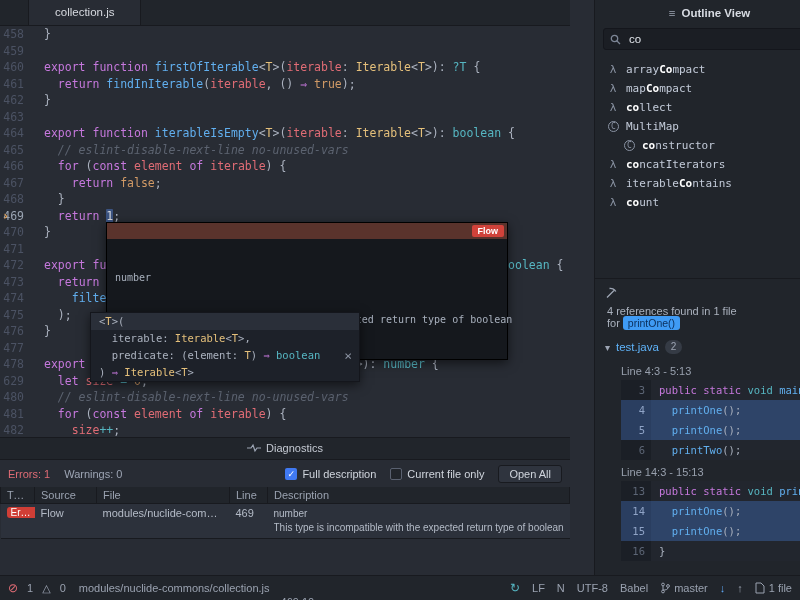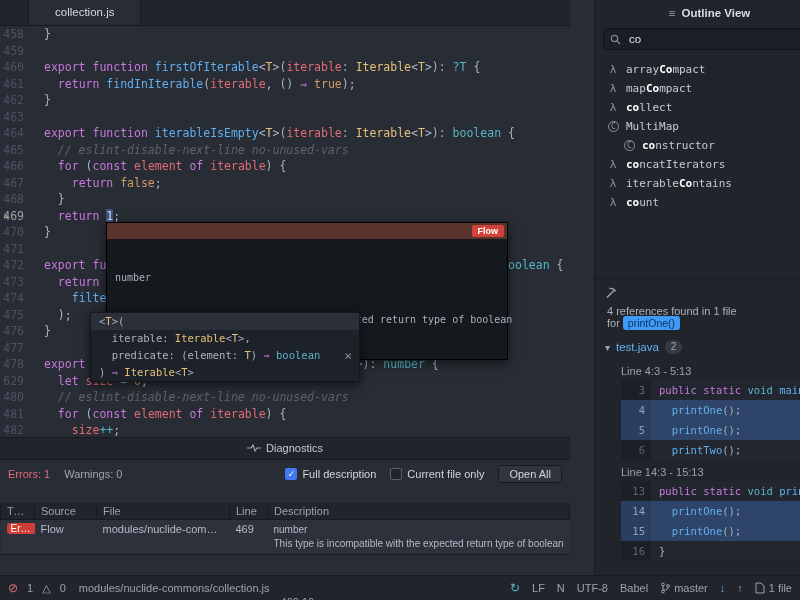--- a/index.html
+++ b/index.html
@@ -60,21 +60,21 @@
   .diag-header svg{vertical-align:-1px;margin-right:5px;}
   .diag-toolbar{height:27px;display:flex;align-items:center;gap:14px;padding:0 8px;font-size:11px;}
   .err-label{color:#e06c75;} .warn-label{color:#9da5b4;}
   .flex-sp{flex:1;}
   .cb{display:flex;align-items:center;gap:5px;color:#d0d5dd;cursor:pointer;}
   .box{width:12px;height:12px;border-radius:2px;box-sizing:border-box;display:inline-block;}
   .box.checked{background:#4079f2;color:#fff;font-size:9px;line-height:12px;text-align:center;}
   .box.unchecked{background:#21252b;border:1px solid #5a6170;}
   .openall{background:#2f343e;border:1px solid #181a1f;color:#d0d5dd;font-size:11px;
            padding:2px 10px;border-radius:3px;cursor:pointer;font-family:inherit;}
-  .diag-table{width:100%;border-collapse:collapse;font-size:11px;table-layout:fixed;margin-top:16px;}
+  .diag-table{width:100%;border-collapse:collapse;font-size:11px;table-layout:fixed;}
   .diag-table th{background:#21252b;color:#9aa2b0;text-align:left;font-weight:normal;
                  padding:2px 6px;border:1px solid #181a1f;border-top:none;
                  overflow:hidden;text-overflow:ellipsis;white-space:nowrap;}
   .diag-table td{padding:3px 6px;vertical-align:top;background:#2c313b;
                  border-bottom:1px solid #181a1f;overflow:hidden;text-overflow:ellipsis;white-space:nowrap;color:#b4bbc7;}
   .err-badge{display:inline-block;background:#cf3e36;color:#fff;font-size:10px;padding:0 4px;
              border-radius:3px;max-width:22px;overflow:hidden;text-overflow:ellipsis;white-space:nowrap;}
   .desc-line{font-size:10px;line-height:14px;white-space:nowrap;overflow:hidden;}
 
   

